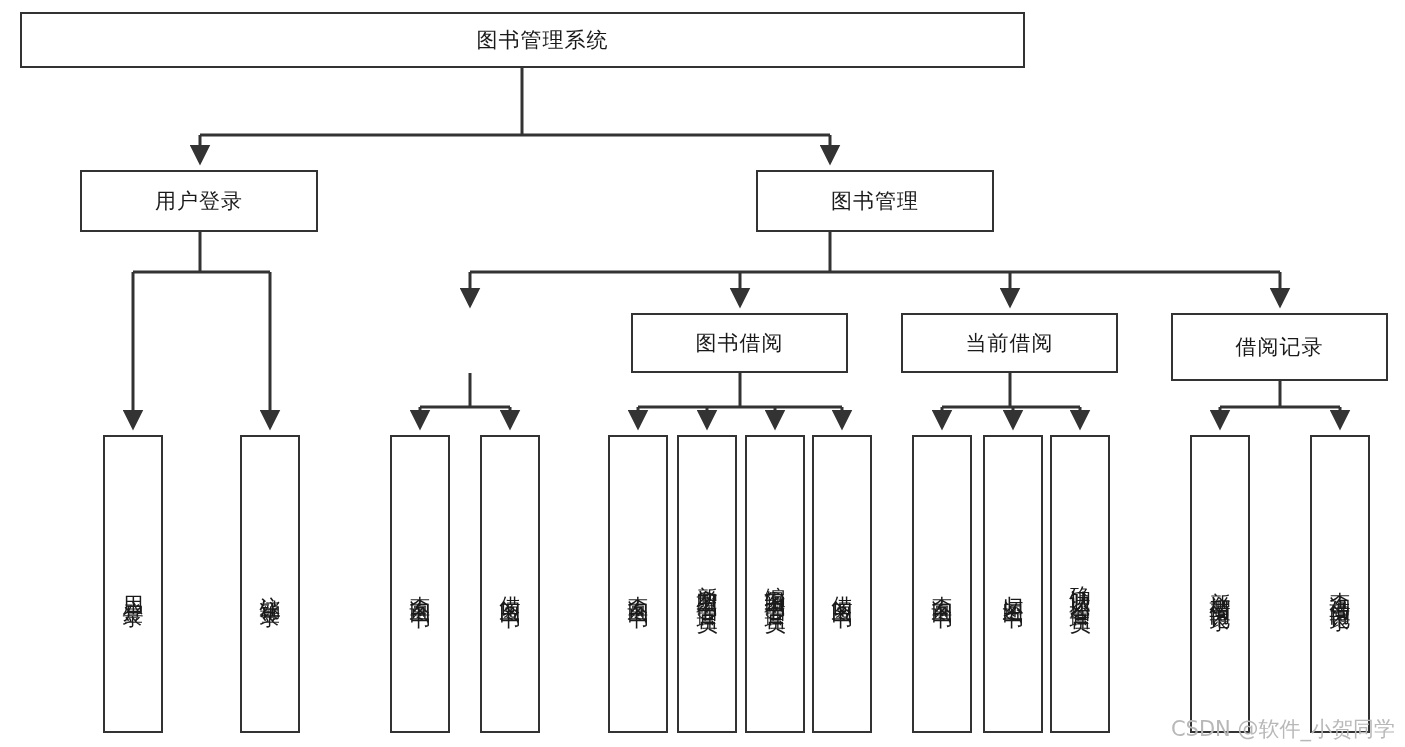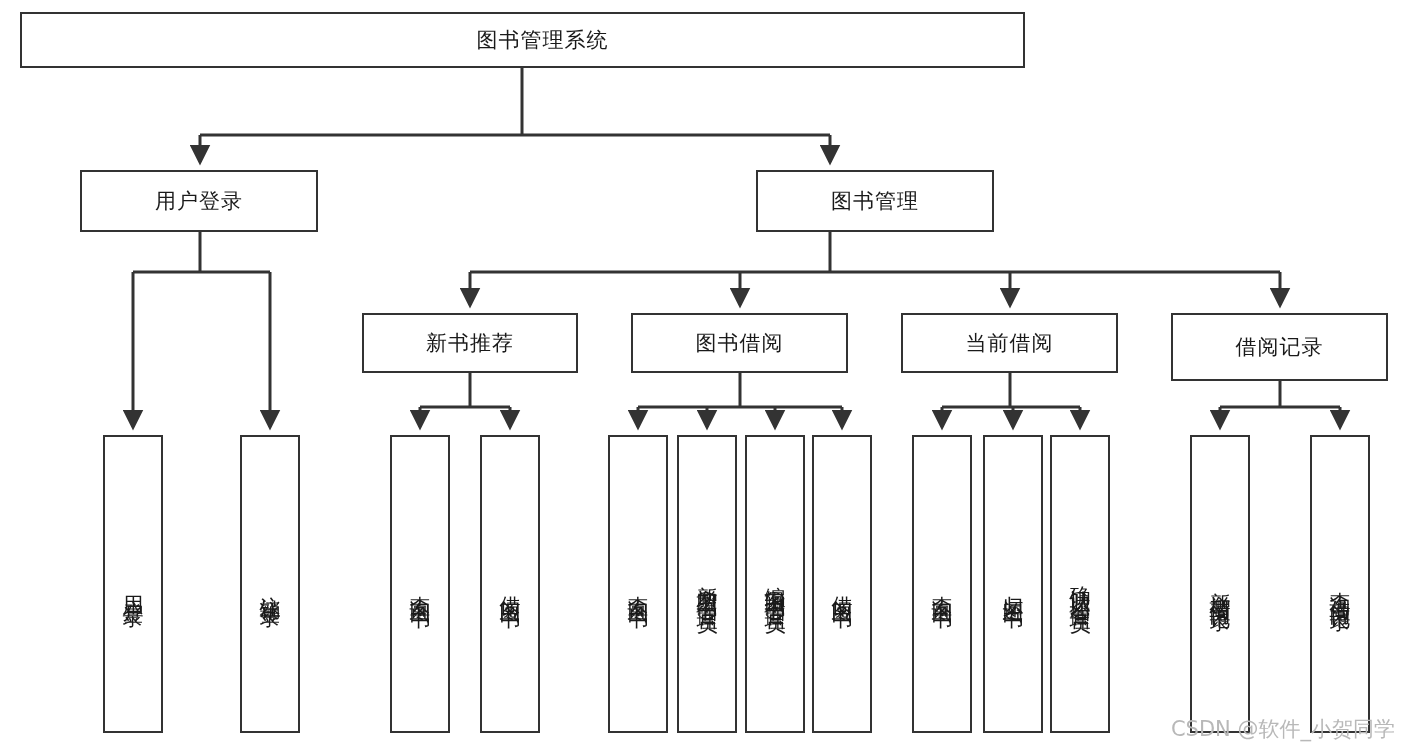--- a/index.html
+++ b/index.html
@@ -75,23 +75,20 @@
     <span>图书管理系统</span>
   </div>
 
   <div class="node h" style="left:80px;top:170px;width:238px;height:62px;">
     <span>用户登录</span>
   </div>
   <div class="node h" style="left:710px;top:170px;width:238px;height:62px;margin-left:46px;">
     <span>图书管理</span>
   </div>
 
-  <div class="node h" style="left:362px;top:313px;width:216px;height:60px;">
-    <span>新书推荐</span>
-  </div>
   <div class="node h" style="left:901px;top:313px;width:217px;height:60px;">
     <span>当前借阅</span>
   </div>
   <div class="node h" style="left:631px;top:313px;width:217px;height:60px;">
     <span>图书借阅</span>
   </div>
   <div class="node h" style="left:1171px;top:313px;width:217px;height:68px;">
     <span>借阅记录</span>
   </div>
 

